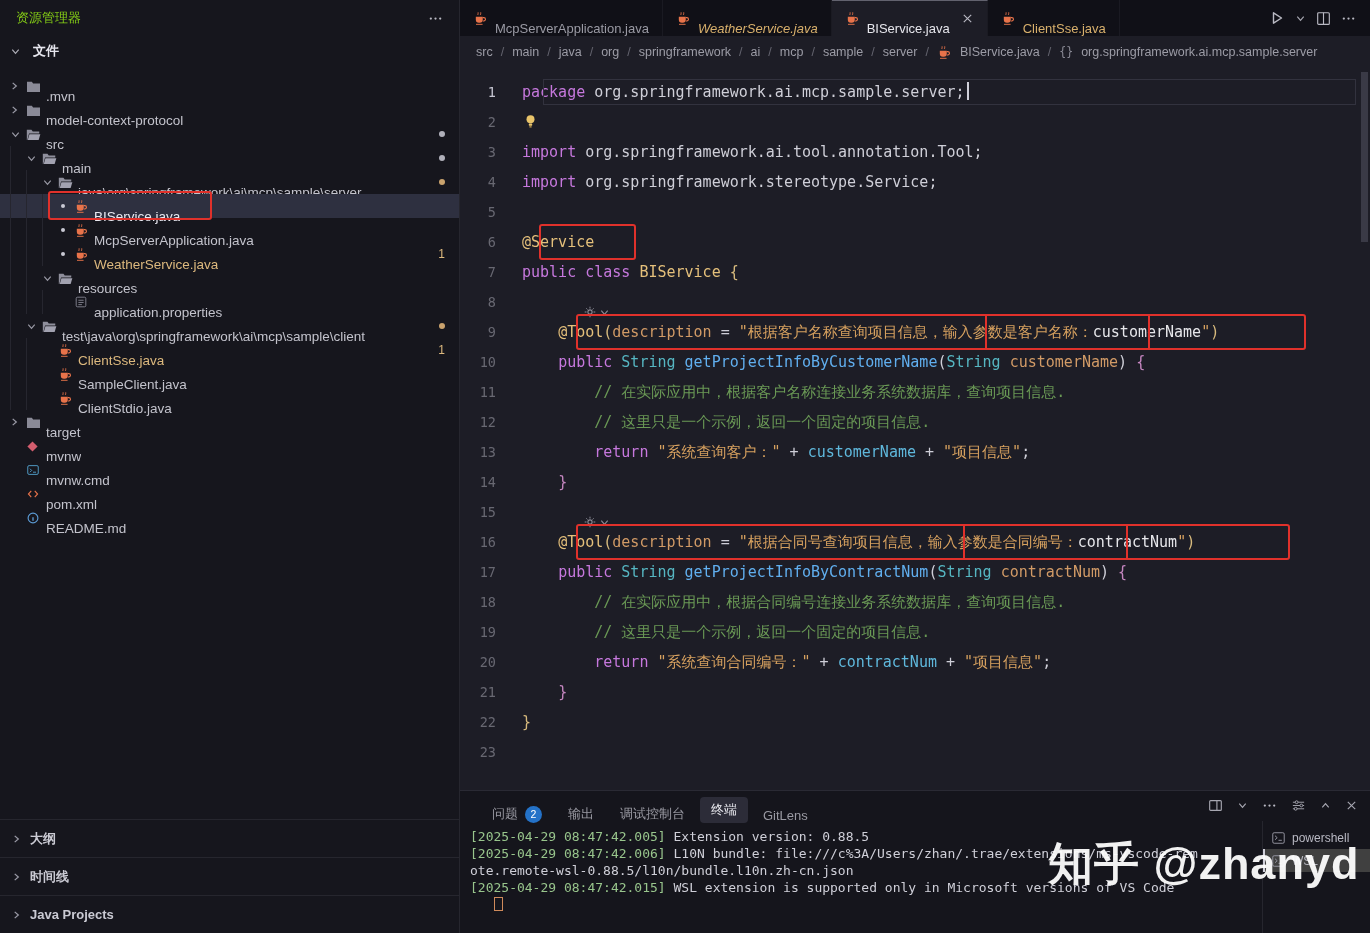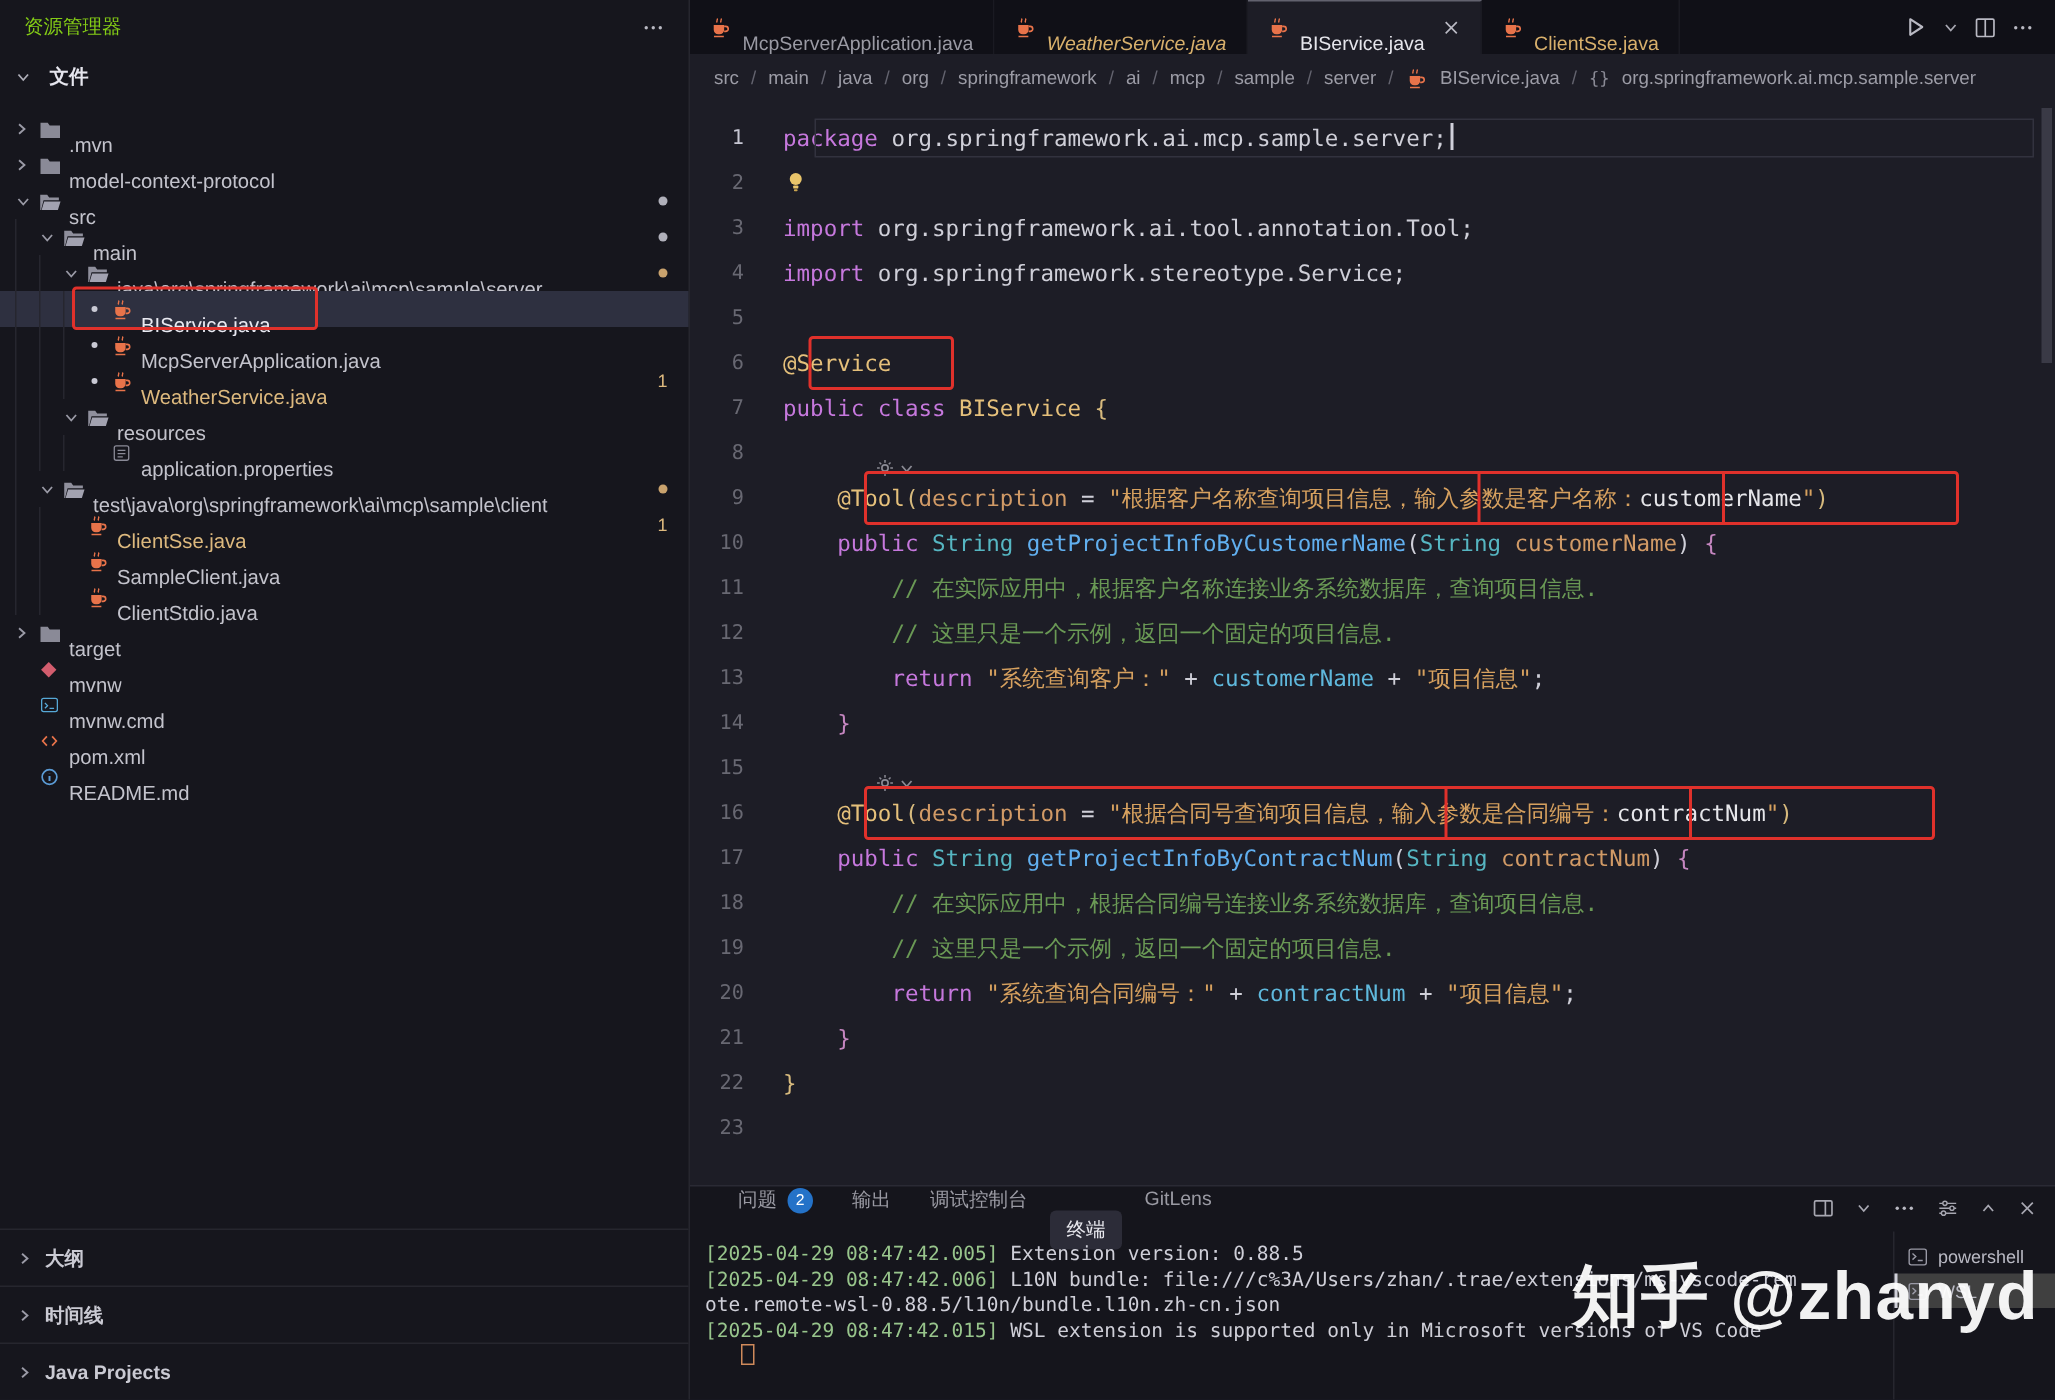--- a/index.html
+++ b/index.html
@@ -73,24 +73,24 @@
   .c-fn{color:#61afef} .c-attr{color:#d19a66} .c-str{color:#d7a15f} .c-strw{color:#e6e6ea}
   .c-var{color:#5fb8dc} .c-cmt{color:#6a9955} .c-pln{color:#cfcfd8}
   .c-br1{color:#d7ba7d} .c-br2{color:#c586c0}
 
   #scrollbar { position:absolute; right:0; top:68px; width:11px; height:722px; }
   #scrollbar .thumb { position:absolute; top:4px; right:2px; width:7px; height:170px; background:#3a3a46; }
 
   
   #panel { position:absolute; left:460px; top:790px; right:0; bottom:0;
     background:#15151c; border-top:1px solid #2a2a34; }
-  #panel-tabs { display:flex; align-items:flex-start; height:32px; padding-left:32px; gap:26px;
+  #panel-tabs { display:flex; align-items:flex-end; height:32px; padding-left:32px; gap:26px;
     font-size:13px; color:#9a9aa3; }
   .ptab { display:flex; align-items:center; gap:7px; }
-  .ptab.active { background:#2c2c38; border-radius:4px; padding:4px 11px; color:#e8e8ee; margin:16px -11px; }
+  .ptab.active { background:#2c2c38; border-radius:4px; padding:4px 11px; color:#e8e8ee; margin:0 -11px; }
   .badge { width:17px; height:17px; border-radius:50%; background:#2472c8; color:#fff;
     font-size:10.5px; display:flex; align-items:center; justify-content:center; }
   #panel-actions { position:absolute; right:12px; top:7px; display:flex; gap:14px; align-items:center; }
   #terminal { position:absolute; left:10px; top:37px; right:112px; bottom:0;
     font:13px/17px "DejaVu Sans Mono","Liberation Mono",monospace; white-space:pre; overflow:hidden; }
   .tline { height:17px; }
   .ts { color:#98c58c; } .tp { color:#cfcfd8; }
   .tcursor { display:inline-block; width:9px; height:14px; border:1.5px solid #cf8a5b;
     margin-left:24px; vertical-align:-2px; }
   #term-list { position:absolute; right:0; top:30px; width:108px; bottom:0;

